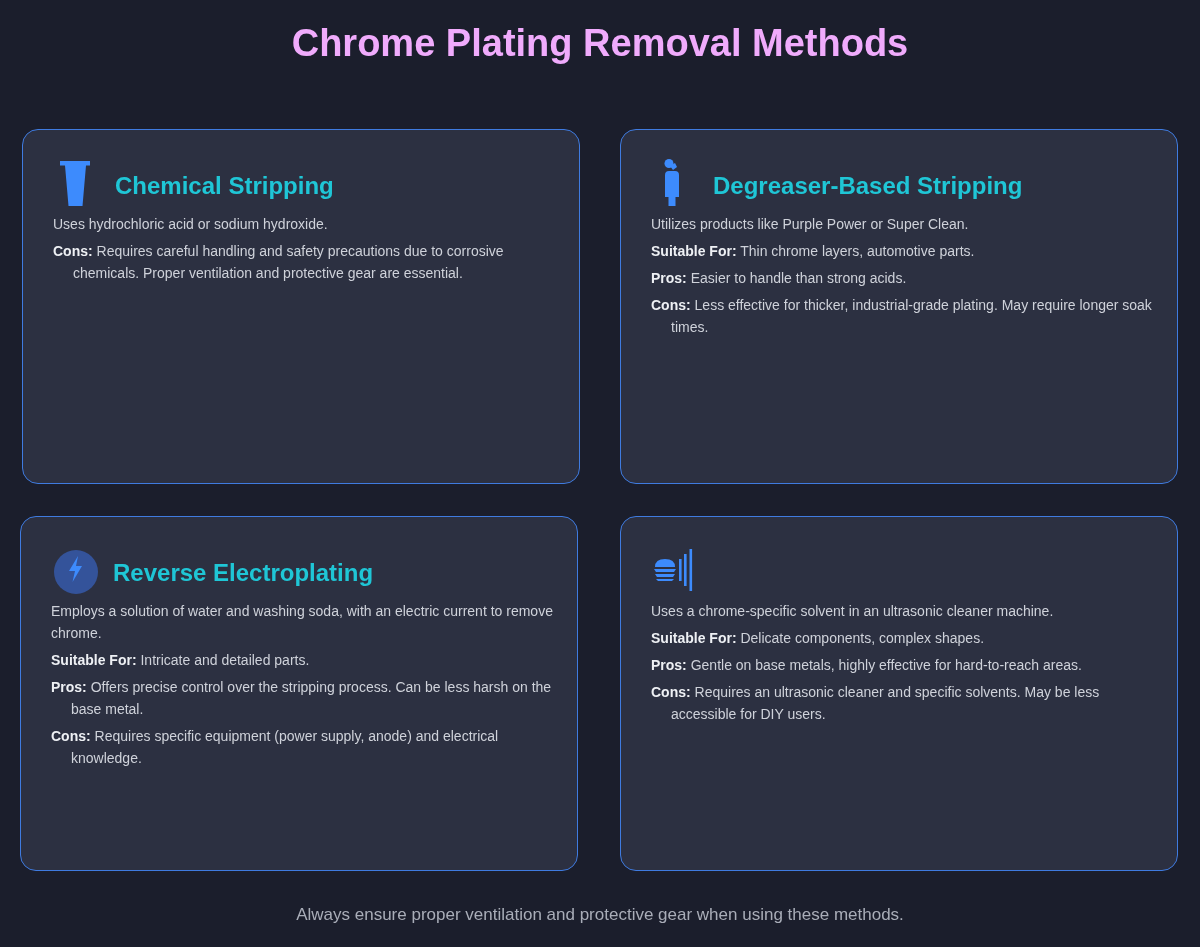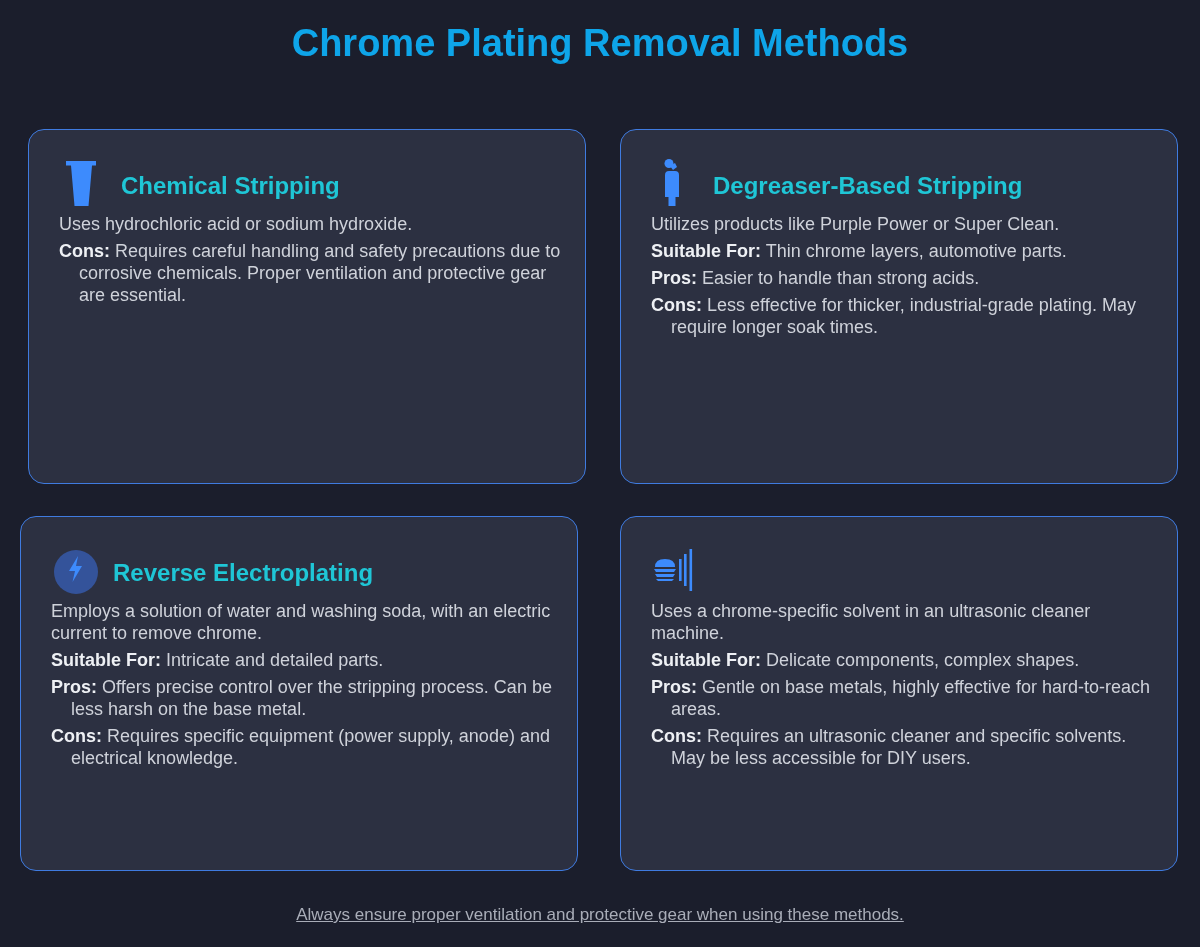--- a/index.html
+++ b/index.html
@@ -16,34 +16,34 @@
     overflow: hidden;
   }
   .page-title {
     position: absolute;
     left: 0; right: 0;
     top: 22px;
     margin: 0;
     text-align: center;
     font-size: 38px;
     font-weight: bold;
-    color: #0ea5e9;
+    color: #f0abfc;
     letter-spacing: 0px;
   }
   .card {
     position: absolute;
     width: 558px;
     height: 355px;
     box-sizing: border-box;
     border: 1px solid #3f7be0;
     border-radius: 16px;
     background: #2c3041;
     padding: 0 30px;
   }
-  .card.c0 { left: 28px;  top: 129px; }
+  .card.c0 { left: 22px;  top: 129px; }
   .card.c1 { left: 620px; top: 129px; padding-left: 44px; }
   .card.c2 { left: 20px;  top: 516px; }
   .card.c3 { left: 620px; top: 516px; }
 
   .card-header {
     position: absolute;
     left: 30px;
     top: 28px;
     height: 50px;
     display: flex;
@@ -61,21 +61,21 @@
     font-size: 24px;
     font-weight: bold;
     color: #1fc6d6;
     padding-top: 6px;
   }
   .card-body {
     position: absolute;
     left: 30px;
     right: 24px;
     top: 83px;
-    font-size: 18px;
+    font-size: 14px;
     line-height: 22px;
     color: #cfd2da;
   }
   .card-body p {
     margin: 0 0 5px 0;
   }
   .card-body p.desc { margin-bottom: 5px; }
   .card-body p.item {
     padding-left: 20px;
     text-indent: -20px;
@@ -84,21 +84,20 @@
     font-weight: bold;
     color: #eef0f4;
   }
   .footer-note {
     position: absolute;
     left: 0; right: 0;
     top: 905px;
     text-align: center;
     font-size: 17px;
     color: #a9adb8;
-    text-decoration: underline;
   }
 </style>
 </head>
 <body>
 
 <h1 class="page-title">Chrome Plating Removal Methods</h1>
 
 <div class="card c0">
   <div class="card-header">
     <div class="icon-box">

